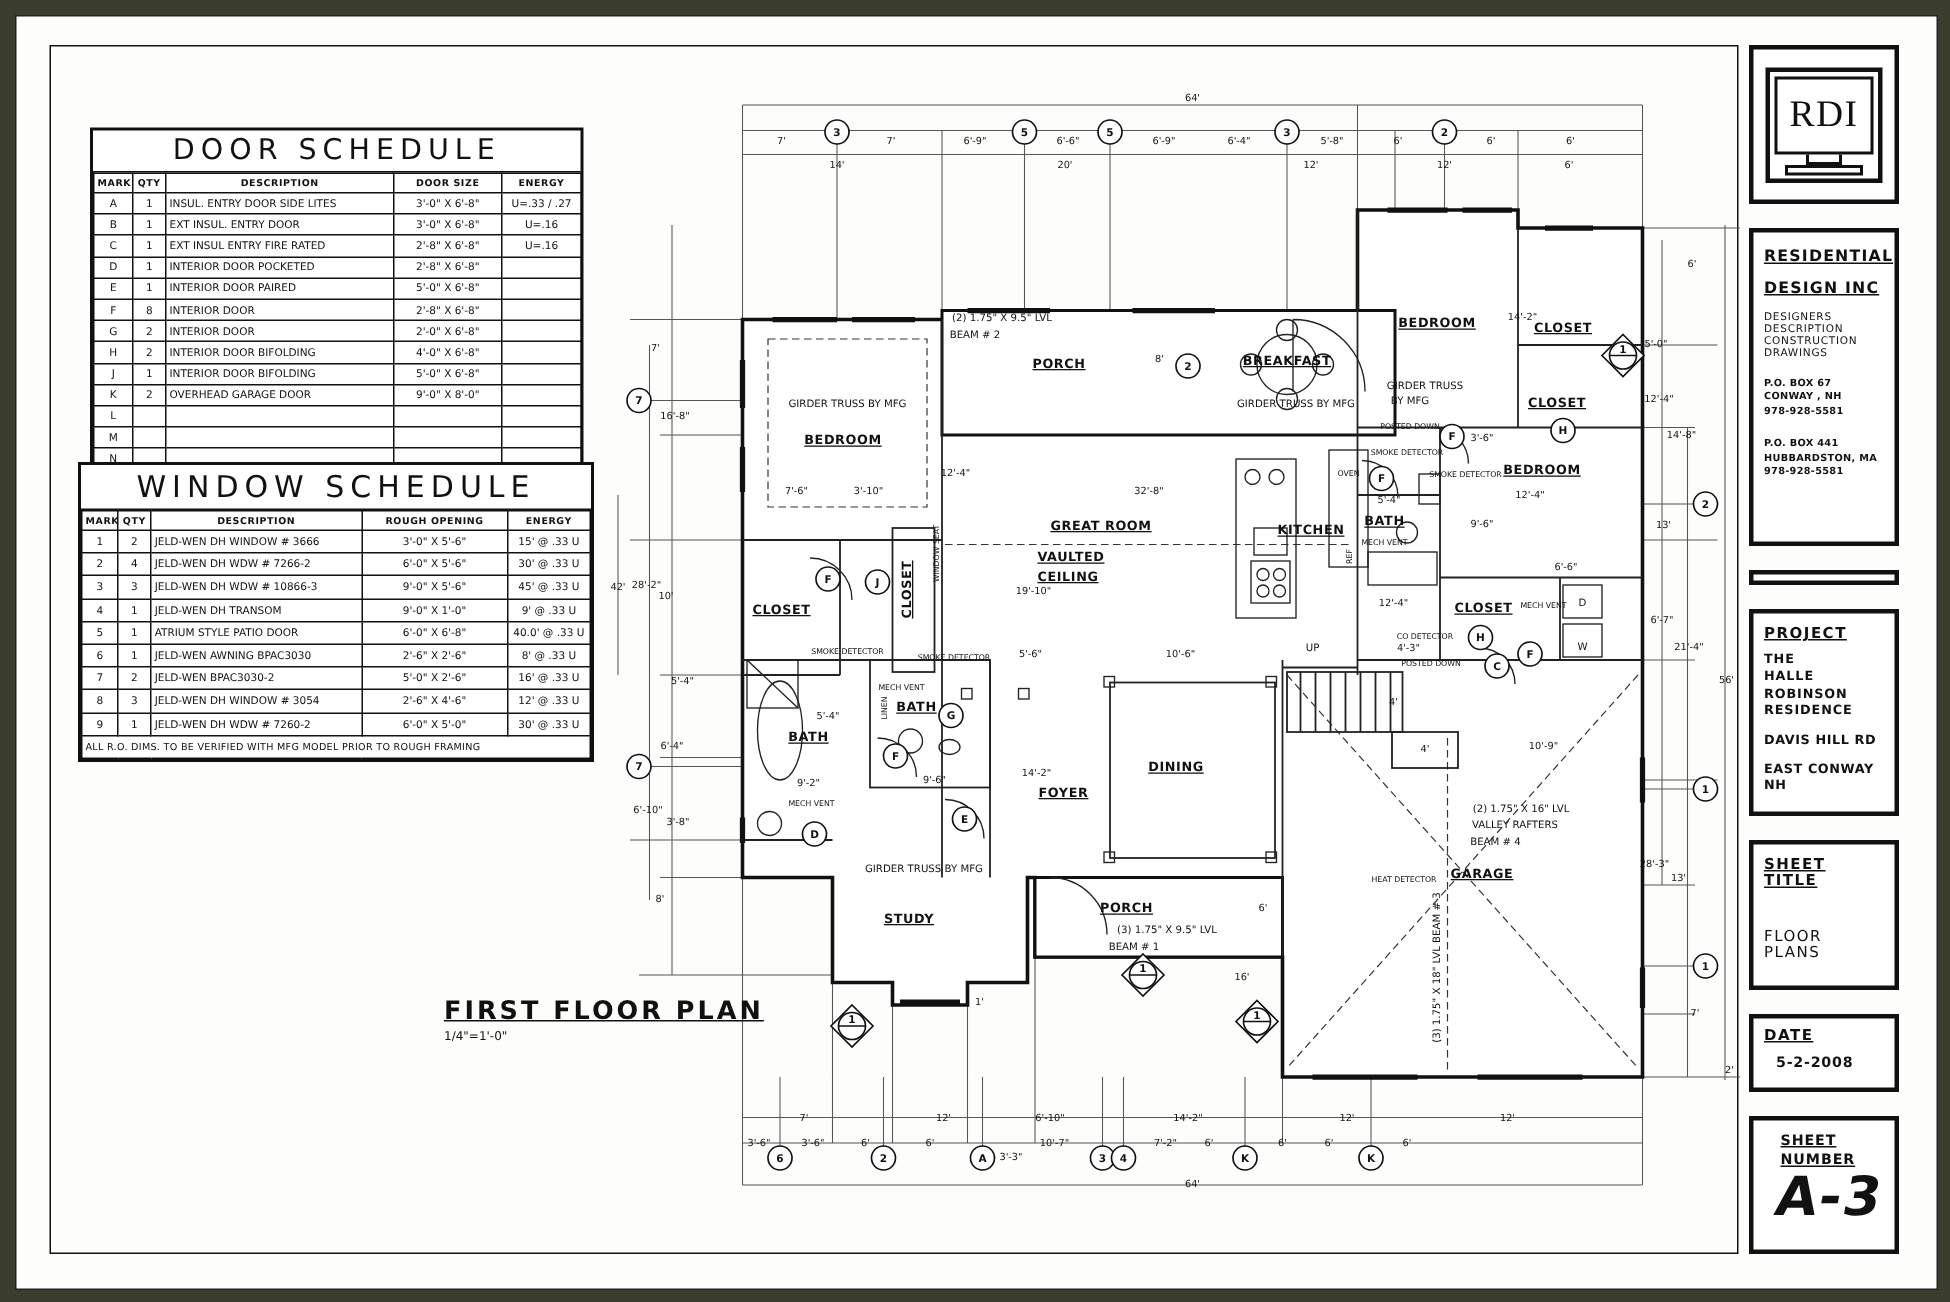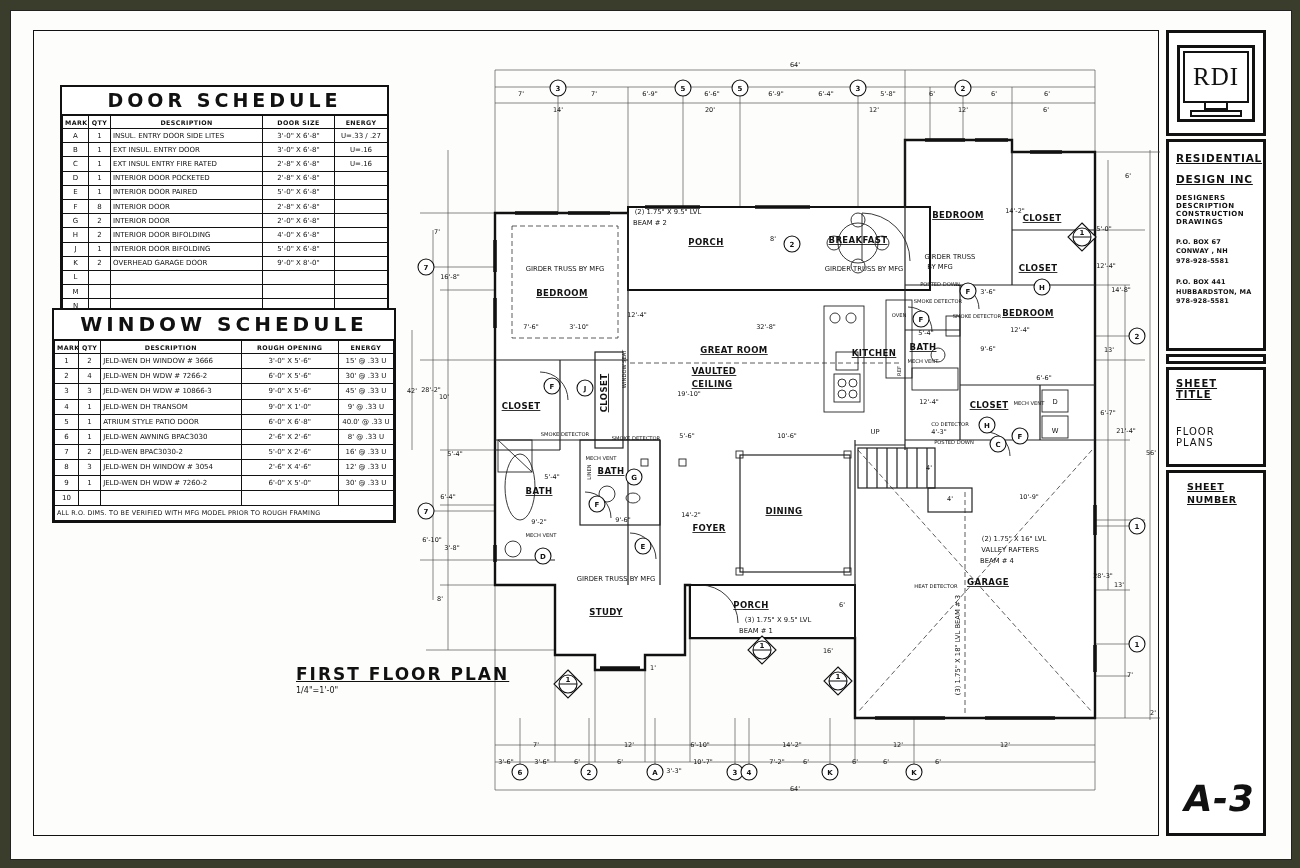--- a/index.html
+++ b/index.html
@@ -4,51 +4,51 @@
 <style>
   html,body{margin:0;padding:0;background:#3a3d2b;}
   .canvas{position:relative;width:1300px;height:868px;background:#3a3d2b;overflow:hidden;
           font-family:"DejaVu Sans",sans-serif;color:#111;}
   .sheet{position:absolute;left:10px;top:10px;width:1280px;height:848px;background:#fdfdfb;
          border:1px solid #222;}
   .main-border{position:absolute;left:33px;top:30px;width:1126px;height:806px;
                border:1.6px solid #111;box-sizing:border-box;}
   
   .sched{position:absolute;background:#fff;border:2px solid #111;z-index:10;}
-  .sched .title{font-weight:bold;text-align:center;letter-spacing:4px;border-bottom:1.5px solid #111;
+  .sched .title{font-weight:normal;text-align:center;letter-spacing:4px;border-bottom:1.5px solid #111;
                 padding:2px 12px 3px;}
   .sched table{border-collapse:collapse;width:100%;table-layout:fixed;}
   .sched th,.sched td{border:1px solid #111;font-size:7px;padding:0 2px;white-space:nowrap;
                       overflow:hidden;text-align:center;}
   .sched th{font-size:6.3px;font-weight:bold;height:12px;letter-spacing:.4px;}
   .sched td:nth-child(3){text-align:left;}
   #door-sched{left:60px;top:85px;width:325px;}
   #door-sched .title{font-size:19px;}
   #door-sched td{height:13.2px;}
   #win-sched{left:52px;top:308px;width:340px;}
   #win-sched .title{font-size:20px;}
   #win-sched td{height:14.2px;}
   .note-cell{font-size:6.4px !important;text-align:left !important;letter-spacing:.2px;}
   
   .plan-title{position:absolute;left:296px;top:664px;z-index:10;}
   .plan-title .pt{font-size:17px;font-weight:bold;text-decoration:underline;letter-spacing:2px;}
   .plan-title .ps{font-size:8px;margin-top:2px;}
   
   .tb{position:absolute;left:1166px;top:30px;width:100px;height:806px;z-index:10;
-      display:flex;flex-direction:column;gap:3px;}
+      display:flex;flex-direction:column;gap:16px;}
   .tb-sec{border:3px solid #111;background:#fff;box-sizing:border-box;overflow:hidden;}
   .tb-logo{height:106px;display:flex;align-items:center;justify-content:center;}
   .monitor{width:66px;border:3px solid #111;padding:3px 3px 2px;}
   .screen{border:2px solid #111;height:48px;display:flex;align-items:center;justify-content:center;
           font-family:"Liberation Serif",serif;font-size:25px;letter-spacing:1px;}
   .stand-neck{width:24px;height:7px;border:2px solid #111;border-top:none;margin:0 auto;box-sizing:border-box;}
   .stand-base{width:52px;height:7px;border:2px solid #111;margin:0 auto;box-sizing:border-box;}
   .tb-firm{height:212px;padding:10px 7px;}
   .firm-name{font-size:10.5px;font-weight:bold;text-decoration:underline;letter-spacing:.8px;margin-bottom:9px;}
-  .role{font-size:7px;letter-spacing:.5px;margin:0 0;font-weight:bold;}
+  .role{font-size:7px;letter-spacing:.5px;margin:0 0;}
   .addr{font-size:6.5px;line-height:1.45;margin-top:12px;font-weight:bold;letter-spacing:.2px;}
   .tb-spacer{height:10px;}
   .tb-project{height:138px;padding:8px 7px;}
   .tb-head{font-size:10px;font-weight:bold;text-decoration:underline;letter-spacing:1px;margin-bottom:7px;}
   .proj-line{font-size:8.5px;font-weight:bold;letter-spacing:.6px;line-height:1.35;}
   .proj-addr{font-size:8.5px;font-weight:bold;letter-spacing:.4px;margin-top:8px;line-height:1.3;}
   .tb-title{height:100px;padding:8px 7px;}
   .sheet-title-val{font-size:10px;font-weight:normal;letter-spacing:1px;margin-top:26px;}
   .tb-date{height:52px;padding:6px 7px;}
   .date-val{font-size:9.5px;font-weight:bold;margin-top:3px;padding-left:8px;letter-spacing:.5px;}
@@ -657,27 +657,20 @@
             <td>2'-6" X 4'-6"</td>
             <td>12' @ .33 U</td>
           </tr>
           <tr>
             <td>9</td>
             <td>1</td>
             <td>JELD-WEN DH WDW # 7260-2</td>
             <td>6'-0" X 5'-0"</td>
             <td>30' @ .33 U</td>
           </tr>
-          <tr>
-            <td>10</td>
-            <td></td>
-            <td></td>
-            <td></td>
-            <td></td>
-          </tr>
         </tbody>
       <tfoot>
         <tr>
           <td colspan="5" class="note-cell">ALL R.O. DIMS. TO BE VERIFIED WITH MFG MODEL PRIOR TO ROUGH FRAMING</td>
         </tr>
       </tfoot>
     </table>
   </div>
 
   <div class="plan-title">
@@ -704,23 +697,39 @@
         <div>CONWAY , NH</div>
         <div>978-928-5581</div>
       </div>
       <div class="addr">
         <div>P.O. BOX 441</div>
         <div>HUBBARDSTON, MA</div>
         <div>978-928-5581</div>
       </div>
     </div>
     <div class="tb-sec tb-spacer"></div>
+    <div class="tb-sec tb-project">
+      <div class="tb-head">PROJECT</div>
+      <div class="proj-line">THE</div>
+      <div class="proj-line">HALLE</div>
+      <div class="proj-line">ROBINSON</div>
+      <div class="proj-line">RESIDENCE</div>
+      <div class="proj-addr">DAVIS HILL RD</div>
+      <div class="proj-addr">
+        <div>EAST CONWAY</div>
+        <div>NH</div>
+      </div>
+    </div>
     <div class="tb-sec tb-title">
       <div class="tb-head">SHEET TITLE</div>
       <div class="sheet-title-val">FLOOR PLANS</div>
+    </div>
+    <div class="tb-sec tb-date">
+      <div class="tb-head">DATE</div>
+      <div class="date-val">5-2-2008</div>
     </div>
     <div class="tb-sec tb-num">
       <div class="num-head">
         <div>SHEET</div>
         <div>NUMBER</div>
       </div>
       <div class="sheet-num">A-3</div>
     </div>
   </div>
 </div>

